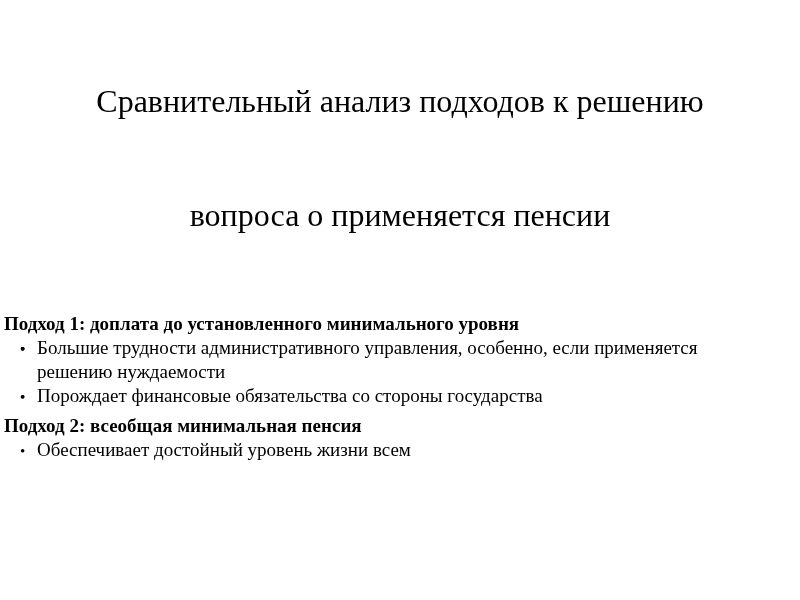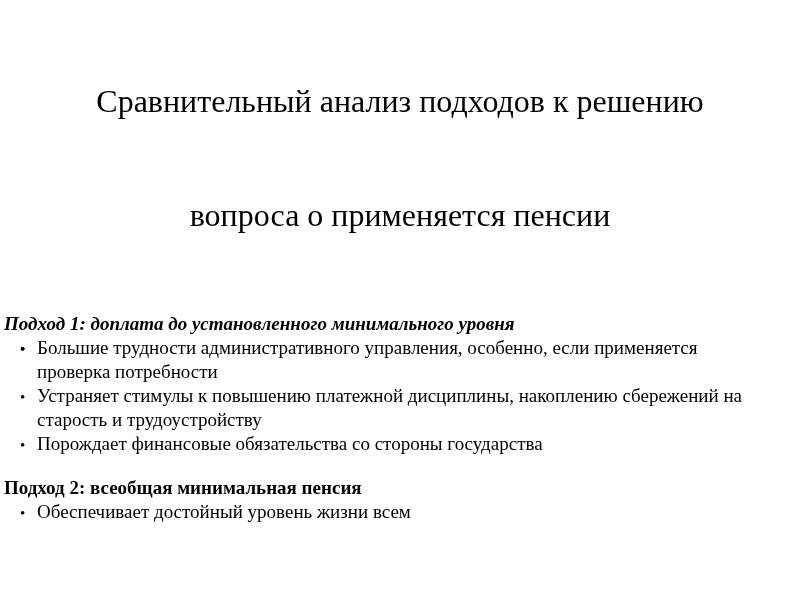--- a/index.html
+++ b/index.html
@@ -25,23 +25,23 @@
     padding-top: 2px;
   }
   .section { margin: 0; }
   .section-heading {
     font-size: 19px;
     font-weight: 700;
     line-height: 24px;
     white-space: pre;
     padding-left: 34px;
     text-indent: -34px;
-    margin-top: 20px;
+    margin-top: 6px;
   }
-  .section:first-child .section-heading { margin-top: 0; font-style: italic; }
+  .section:first-child .section-heading { margin-top: 0; }
   .bullet-list { margin: 0; padding: 0; list-style: none; }
   .bullet-item {
     position: relative;
     padding-left: 33px;
     font-size: 19px;
     line-height: 24px;
     white-space: pre;
   }
   .bullet-glyph {
     position: absolute;
@@ -59,23 +59,22 @@
     <div>Сравнительный анализ подходов к решению</div>
     <div>вопроса о применяется пенсии</div>
   </div>
   <div class="slide-body" id="slide-body">
       <div class="section">
         <div class="section-heading">Подход 1: доплата до установленного минимального уровня</div>
         <ul class="bullet-list">
           <li class="bullet-item"><span class="bullet-glyph">•</span></li>
           <li class="bullet-item"><span class="bullet-glyph">•</span></li>
           <li class="bullet-item"><span class="bullet-glyph">•</span><span>Большие трудности административного управления, особенно, если применяется
-проверка потребности</span></li>
-          <li class="bullet-item"><span class="bullet-glyph">•</span><span>Устраняет стимулы к повышению платежной дисциплины, накоплению сбережений на
-старость и трудоустройству</span></li>
+решению нуждаемости</span></li>
+          <li class="bullet-item"><span class="bullet-glyph">•</span></li>
           <li class="bullet-item"><span class="bullet-glyph">•</span><span>Порождает финансовые обязательства со стороны государства</span></li>
         </ul>
       </div>
       <div class="section">
         <div class="section-heading">Подход 2: всеобщая минимальная пенсия</div>
         <ul class="bullet-list">
           <li class="bullet-item"><span class="bullet-glyph">•</span><span>Обеспечивает достойный уровень жизни всем</span></li>
         </ul>
       </div>
     </div>

